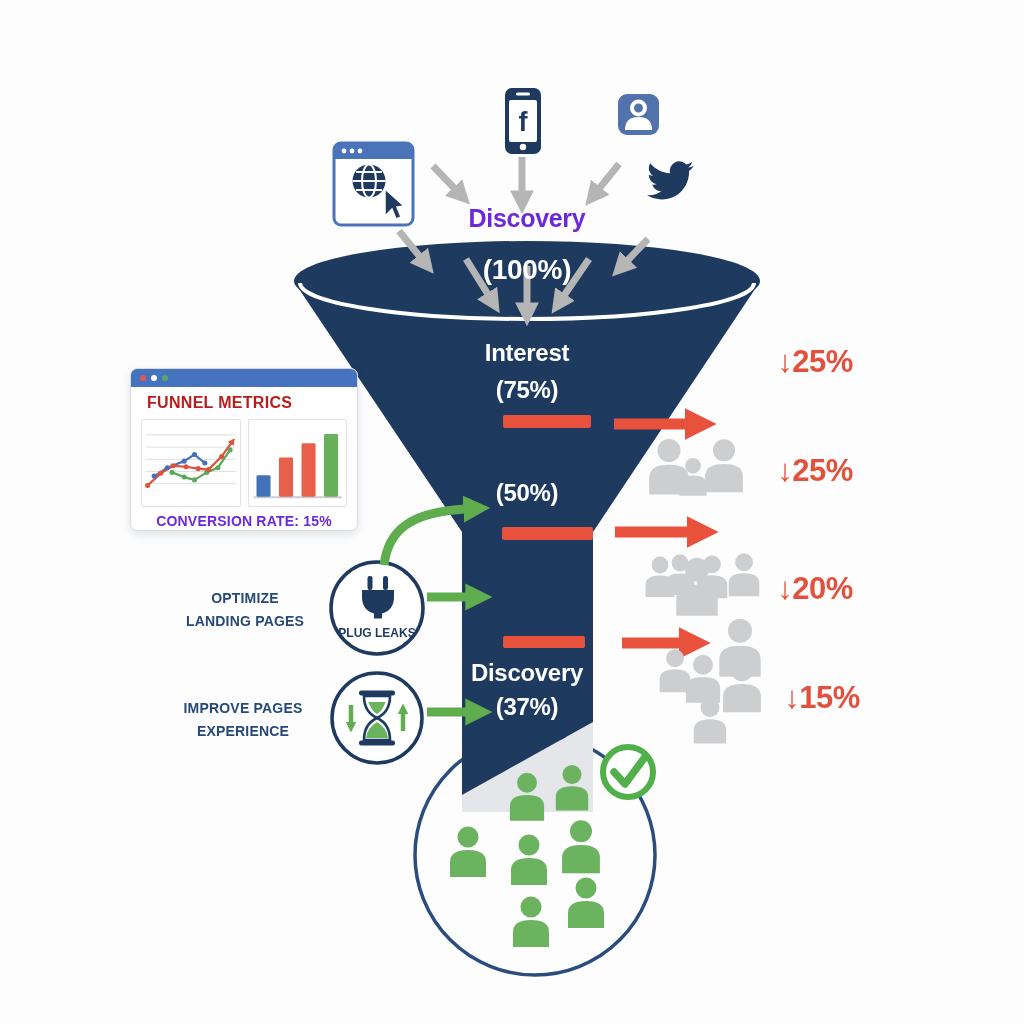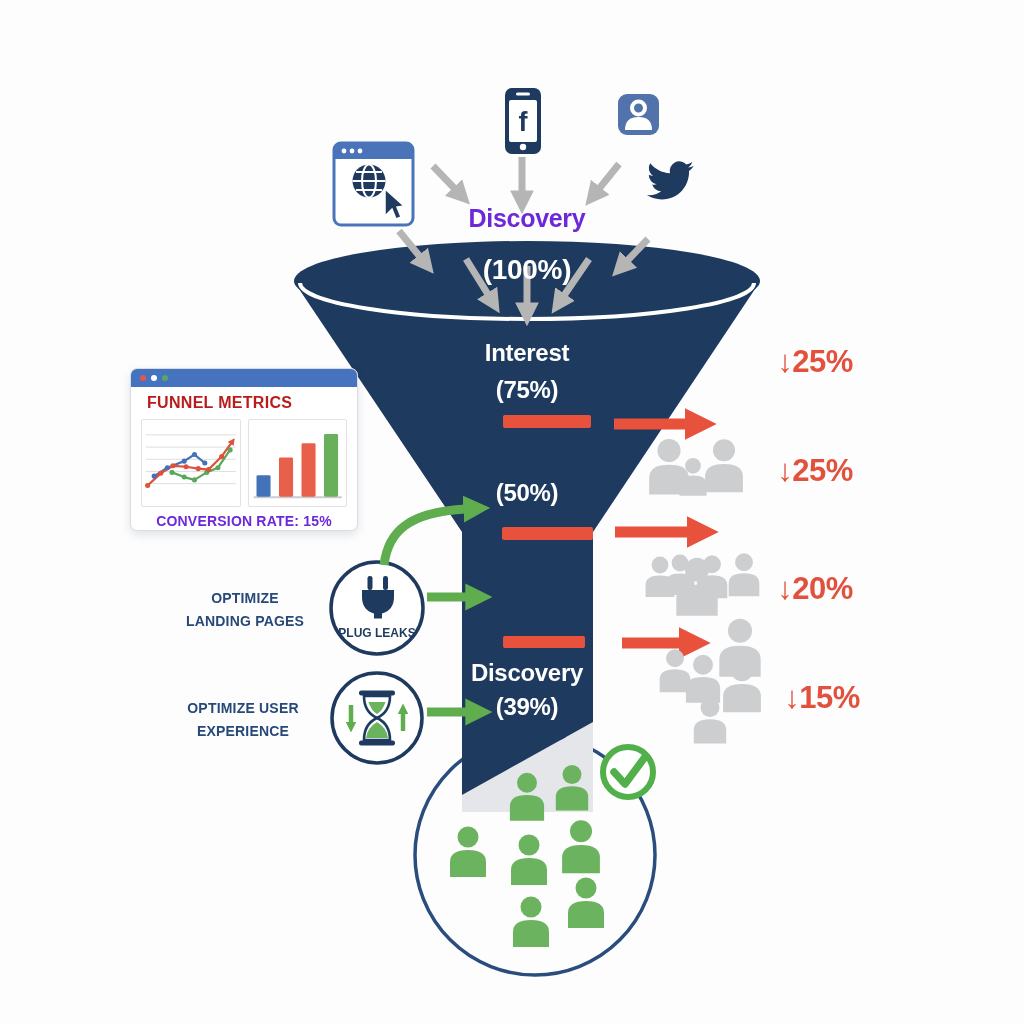--- a/index.html
+++ b/index.html
@@ -200,33 +200,33 @@
   <div class="stage navy" style="top:205px; font-size:25px;">Discovery</div>
   <div class="stage white" style="top:255px; font-size:28px;">(100%)</div>
 
   <div class="stage white" style="top:340px;">Interest</div>
   <div class="stage white" style="top:377px;">(75%)</div>
 
   <div class="stage white" style="top:480px;">(50%)</div>
 
 
   <div class="stage white" style="top:660px;">Discovery</div>
-  <div class="stage white" style="top:694px;">(39%)</div>
+  <div class="stage white" style="top:694px;">(37%)</div>
 
   <div class="drop" style="top:344px;">↓25%</div>
   <div class="drop" style="top:453px;">↓25%</div>
   <div class="drop" style="top:571px;">↓20%</div>
   <div class="drop" style="top:680px; left:752px;">↓15%</div>
 
   <div class="side-label" style="left:150px; top:587px; width:190px;">
     <div>OPTIMIZE</div>
     <div>LANDING PAGES</div>
   </div>
   <div class="side-label" style="left:148px; top:697px; width:190px;">
-    <div>OPTIMIZE USER</div>
+    <div>IMPROVE PAGES</div>
     <div>EXPERIENCE</div>
   </div>
 
   <div class="card">
     <div class="card-bar">
       <span class="tl-dot" style="background:#e2574b;"></span>
       <span class="tl-dot" style="background:#ffffff;"></span>
       <span class="tl-dot" style="background:#5aa85a;"></span>
     </div>
     <div class="card-title">FUNNEL METRICS</div>

